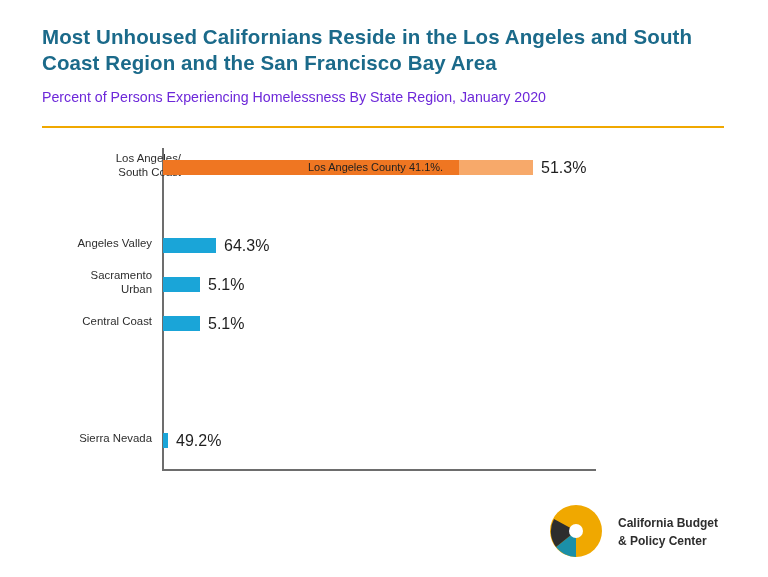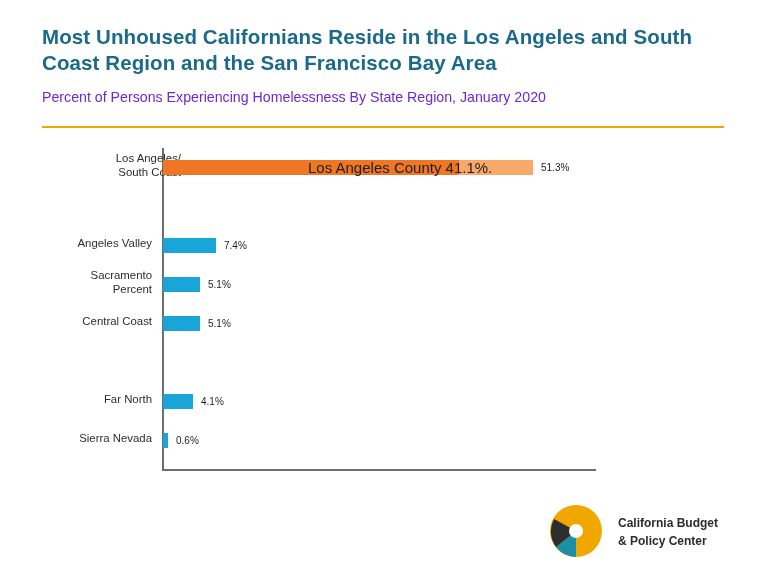--- a/index.html
+++ b/index.html
@@ -110,29 +110,29 @@
     height: 15px;
     background: #ef7622;
   }
   .bar-seg-b {
     position: absolute;
     height: 15px;
     background: #f7a96a;
   }
   .bar-inner-label {
     position: absolute;
-    font-size: 15px;
+    font-size: 11px;
     color: #1f1f1f;
     white-space: nowrap;
     line-height: 15px;
     height: 15px;
   }
   .bar-value {
     position: absolute;
-    font-size: 10px;
+    font-size: 16px;
     color: #1f1f1f;
     white-space: nowrap;
     line-height: 15px;
     height: 15px;
   }
 
   
   .footer-note {
     position: absolute;
     left: 42px;
@@ -196,55 +196,48 @@
         </div>
         <div class="bar-value" style="left:378px;">51.3%</div>
       </div>
     </div>
 
 
     <div class="row" style="top:82px;">
       <div class="row-label" style="top:7px;"><span style="white-space:pre-line;">Angeles Valley</span></div>
       <div class="bar-wrap" style="top:8px;">
         <div class="bar" style="width:53px; background:#1aa5d8;"></div>
-        <div class="bar-value" style="left:61px;">7.4%</div>
+        <div class="bar-value" style="left:61px;">64.3%</div>
       </div>
     </div>
 
     <div class="row" style="top:121px;">
       <div class="row-label" style="top:0px;"><span style="white-space:pre-line;">Sacramento
-Percent</span></div>
+Urban</span></div>
       <div class="bar-wrap" style="top:8px;">
         <div class="bar" style="width:37px; background:#1aa5d8;"></div>
         <div class="bar-value" style="left:45px;">5.1%</div>
       </div>
     </div>
 
     <div class="row" style="top:160px;">
       <div class="row-label" style="top:7px;"><span style="white-space:pre-line;">Central Coast</span></div>
       <div class="bar-wrap" style="top:8px;">
         <div class="bar" style="width:37px; background:#1aa5d8;"></div>
         <div class="bar-value" style="left:45px;">5.1%</div>
       </div>
     </div>
 
 
-    <div class="row" style="top:238px;">
-      <div class="row-label" style="top:7px;"><span style="white-space:pre-line;">Far North</span></div>
-      <div class="bar-wrap" style="top:8px;">
-        <div class="bar" style="width:30px; background:#1aa5d8;"></div>
-        <div class="bar-value" style="left:38px;">4.1%</div>
-      </div>
-    </div>
 
     <div class="row" style="top:277px;">
       <div class="row-label" style="top:7px;"><span style="white-space:pre-line;text-align:right;">Sierra Nevada</span></div>
       <div class="bar-wrap" style="top:8px;">
         <div class="bar" style="width:5px; background:#1aa5d8;"></div>
-        <div class="bar-value" style="left:13px;">0.6%</div>
+        <div class="bar-value" style="left:13px;">49.2%</div>
       </div>
     </div>
   </div>
 
 
   <div class="logo">
     <svg class="logo-mark" viewBox="0 0 56 56">
       <path d="M28 2 A26 26 0 0 1 28 54 A26 26 0 0 1 28 2 Z" fill="#f0a800"></path>
       <path d="M28 28 L28 54 A26 26 0 0 1 8 44 Z" fill="#1b8fa8"></path>
       <path d="M28 28 L8 44 A26 26 0 0 1 6 16 Z" fill="#2d2d2d"></path>

